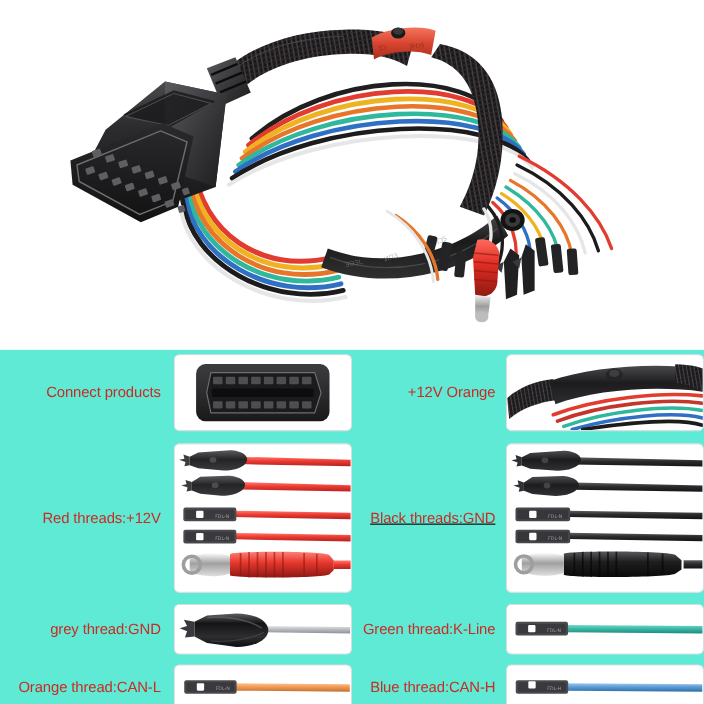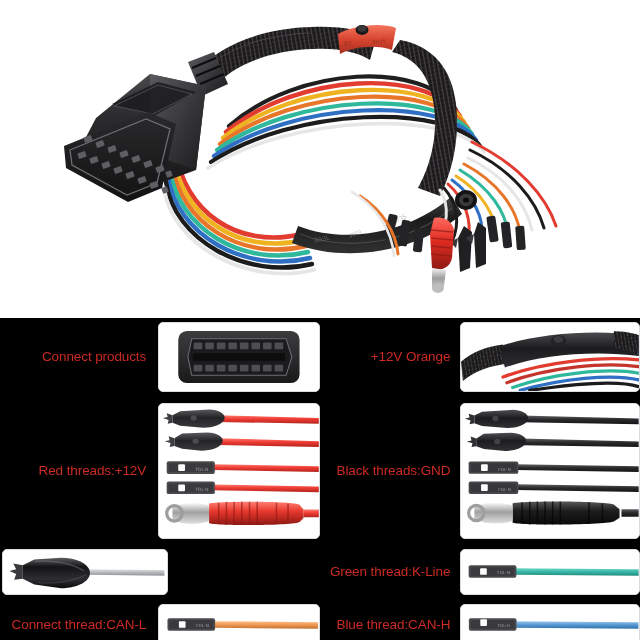--- a/index.html
+++ b/index.html
@@ -7,21 +7,21 @@
     width:640px;height:640px;overflow:hidden;background:#ffffff;
     font-family:"Liberation Sans", sans-serif;
   }
   .page{position:relative;width:640px;height:640px;background:#fff;}
 
   
   .hero{position:relative;width:640px;height:318px;background:#fff;overflow:hidden;}
   .hero svg{display:block;width:640px;height:318px;}
 
   
-  .spec-grid{position:relative;width:640px;height:322px;background:#000000;}
+  .spec-grid{position:relative;width:640px;height:322px;background:#5eead4;}
 
   .spec-row{position:absolute;left:0;width:640px;display:flex;}
   .spec-cell{display:flex;align-items:center;}
   .spec-cell.left{width:320px;}
   .spec-cell.right{width:320px;}
 
   .spec-label{
     color:#cc2a24;
     font-size:13.5px;
     line-height:1.15;
@@ -492,20 +492,23 @@
             </g>
             <path d="M14 106 C 22 100, 46 100, 54 104 L 54 120 C 46 124, 22 124, 14 118 Z" fill="url(#metalG2)"></path>
             <ellipse cx="16" cy="112" rx="8" ry="8" fill="none" stroke="#9e9e9e" stroke-width="3.4"></ellipse>
           </svg>
         </div>
       </div>
     </div>
 
     <div class="spec-row" id="row-grey">
       <div class="spec-cell left">
+        <div class="lbl-box lw-grey lbl-left">
+          <span class="spec-label">grey thread:GND</span>
+        </div>
         <div class="panel p-grey">
           <svg viewBox="0 0 166 46" xmlns="http://www.w3.org/2000/svg">
             <defs>
               <linearGradient id="greyW" x1="0" y1="0" x2="0" y2="1">
                 <stop offset="0%" stop-color="#e2e4e7"></stop>
                 <stop offset="45%" stop-color="#b9bcc0"></stop>
                 <stop offset="100%" stop-color="#8e9196"></stop>
               </linearGradient>
               <linearGradient id="bigClip" x1="0" y1="0" x2="0" y2="1">
                 <stop offset="0%" stop-color="#5e5e63"></stop>
@@ -545,21 +548,21 @@
             <rect x="20" y="19" width="7" height="7" rx="1" fill="#fdfdfd"></rect>
             <text x="38" y="25.5" font-family="DejaVu Sans, sans-serif" font-size="4.5" fill="#9a9a9e">FDL-N</text>
           </svg>
         </div>
       </div>
     </div>
 
     <div class="spec-row" id="row-canl">
       <div class="spec-cell left">
         <div class="lbl-box lw-canl lbl-left">
-          <span class="spec-label">Connect thread:CAN-L</span>
+          <span class="spec-label">Orange thread:CAN-L</span>
         </div>
         <div class="panel p-orange">
           <svg viewBox="0 0 166 42" xmlns="http://www.w3.org/2000/svg">
             <defs>
               <linearGradient id="orgW" x1="0" y1="0" x2="0" y2="1">
                 <stop offset="0%" stop-color="#ffc08a"></stop>
                 <stop offset="45%" stop-color="#f09a56"></stop>
                 <stop offset="100%" stop-color="#c2702f"></stop>
               </linearGradient>
             </defs>

